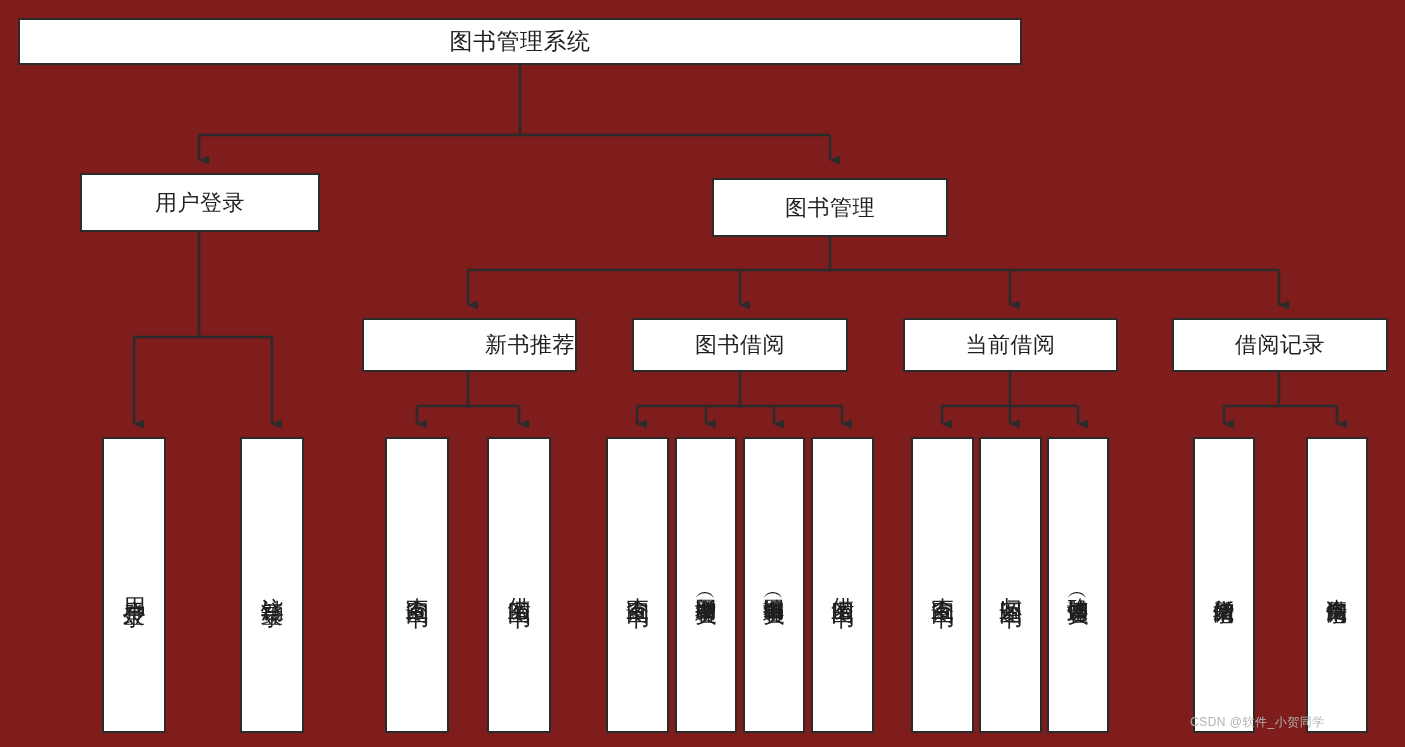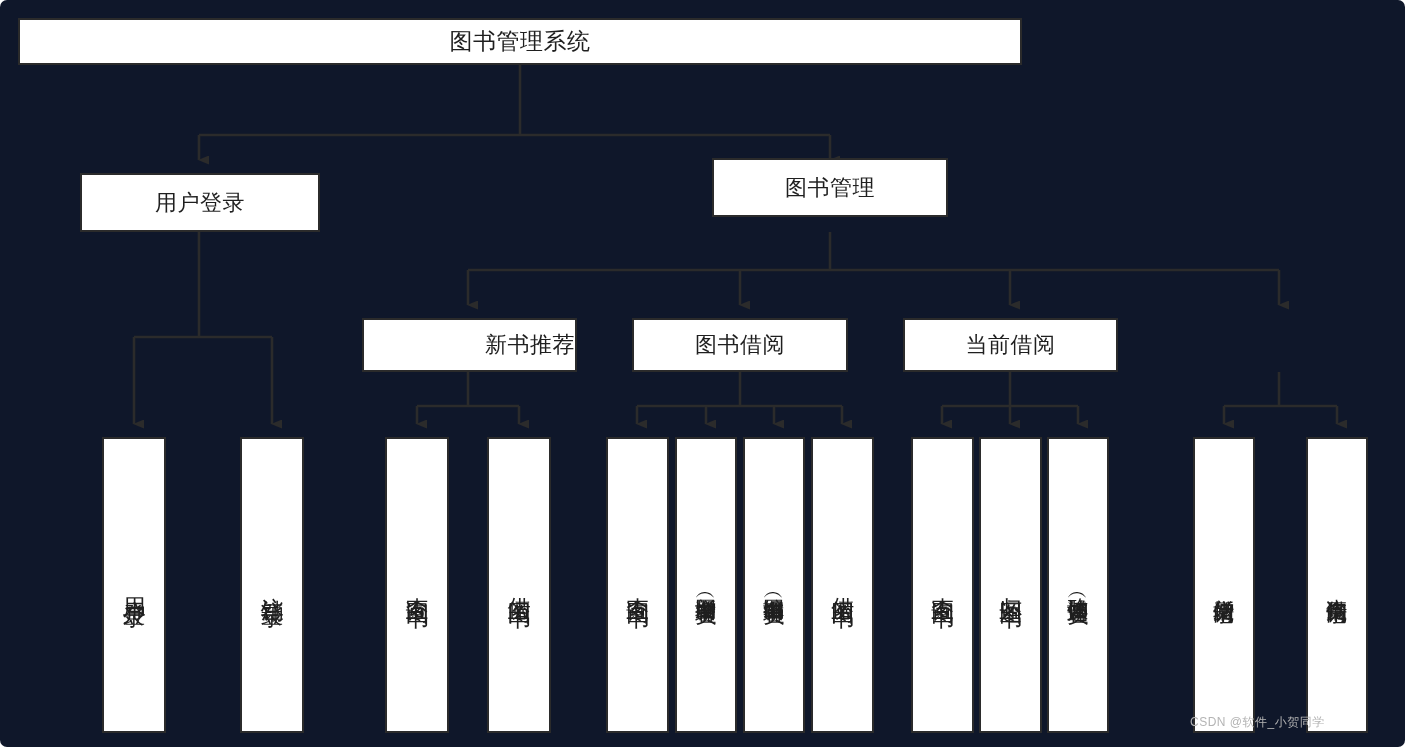--- a/index.html
+++ b/index.html
@@ -9,23 +9,22 @@
     background: #ffffff;
   }
   body {
     font-family: "Liberation Sans", "DejaVu Sans", sans-serif;
     color: #1a1a1a;
   }
   #diagram-canvas {
     position: relative;
     width: 1405px;
     height: 747px;
-    background: #0f172a;
+    background: #7f1d1d;
     overflow: hidden;
-    border-radius: 7px;
   }
   #connector-layer {
     position: absolute;
     left: 0;
     top: 0;
     width: 1405px;
     height: 747px;
     pointer-events: none;
   }
   .node {
@@ -129,33 +128,36 @@
     </g>
   </svg>
 
   <div class="node node-root" style="left:18px; top:18px; width:1004px; height:47px;">
     <span class="label">图书管理系统</span>
   </div>
 
   <div class="node node-branch" style="left:80px; top:173px; width:240px; height:59px;">
     <span class="label">用户登录</span>
   </div>
-  <div class="node node-branch" style="left:712px; top:158px; width:236px; height:59px;">
+  <div class="node node-branch" style="left:712px; top:178px; width:236px; height:59px;">
     <span class="label">图书管理</span>
   </div>
 
   <div class="node node-branch" style="left:362px; top:318px; width:215px; height:54px;justify-content:flex-end;">
     <span class="label">新书推荐</span>
   </div>
   <div class="node node-branch" style="left:903px; top:318px; width:215px; height:54px;">
     <span class="label">当前借阅</span>
   </div>
   <div class="node node-branch" style="left:632px; top:318px; width:216px; height:54px;">
     <span class="label">图书借阅</span>
   </div>
+  <div class="node node-branch" style="left:1172px; top:318px; width:216px; height:54px;">
+    <span class="label">借阅记录</span>
+  </div>
 
   <div class="node node-leaf" style="left:102px; top:437px; width:64px; height:296px;">
     <span class="label">用户登录</span>
   </div>
   <div class="node node-leaf" style="left:240px; top:437px; width:64px; height:296px;">
     <span class="label">注销登录</span>
   </div>
 
   <div class="node node-leaf" style="left:385px; top:437px; width:64px; height:296px;">
     <span class="label">查询图书</span>

